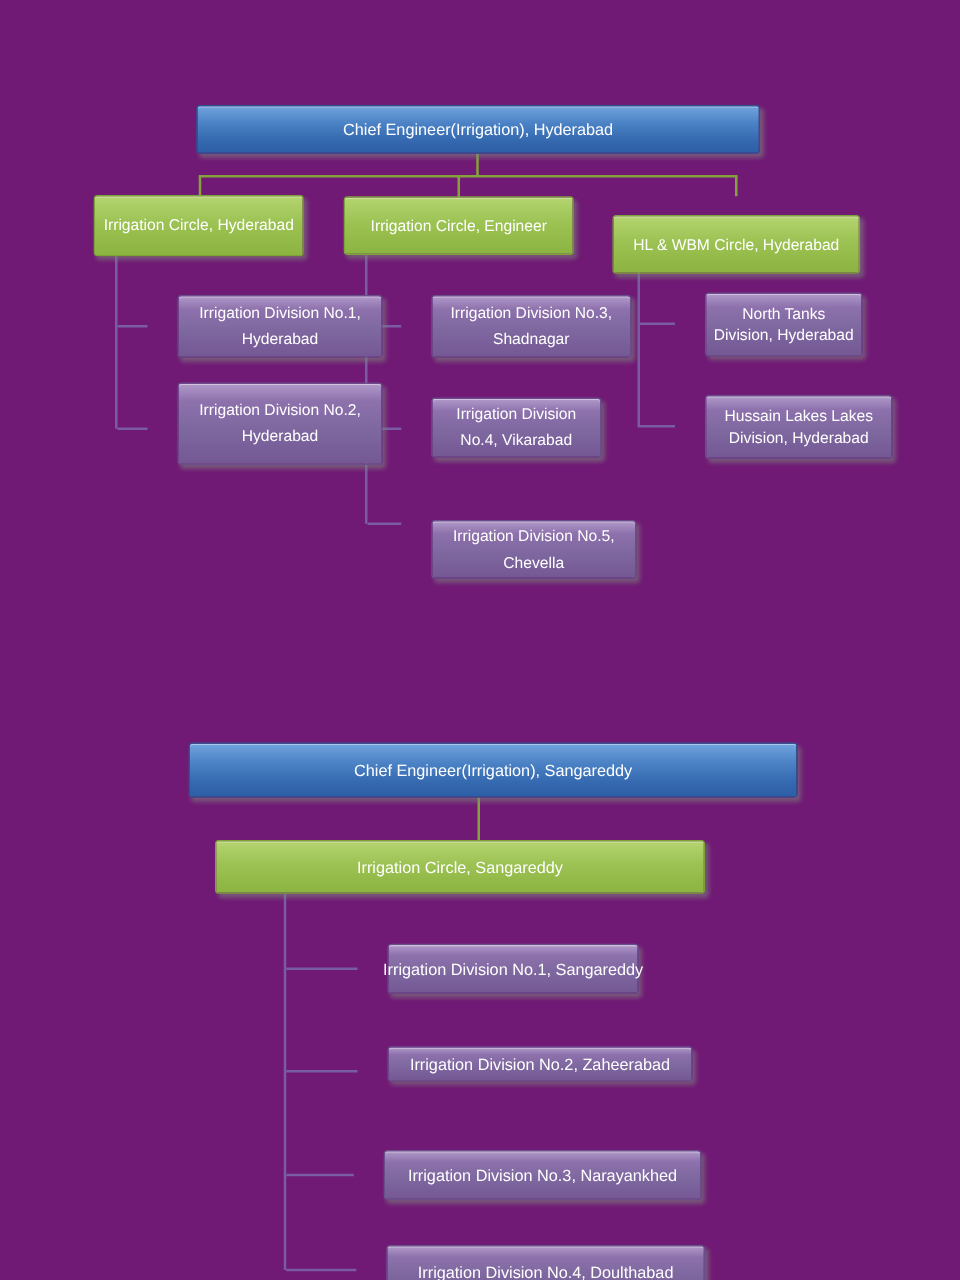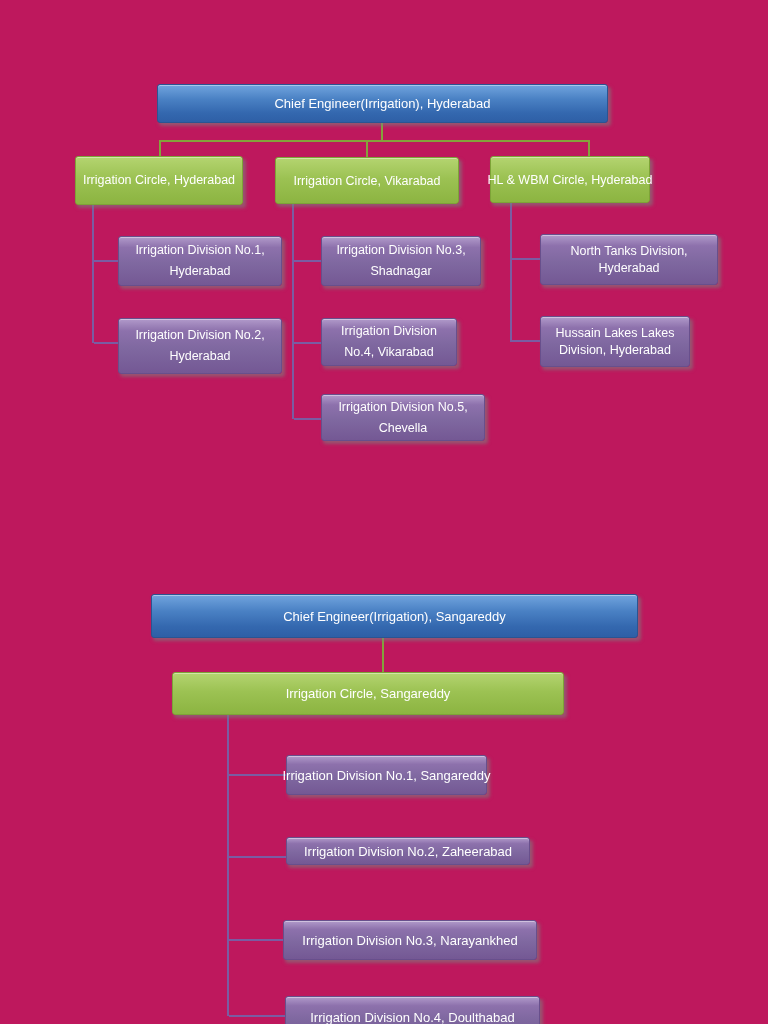--- a/index.html
+++ b/index.html
@@ -1,19 +1,19 @@
 <!DOCTYPE html>
 <html><head>
 <meta charset="utf-8">
 <style>
   html,body{margin:0;padding:0;background:#ffffff;}
   .page{
     position:relative;
     width:768px;height:1024px;
-    background:#be185d;
+    background:#701a75;
     overflow:hidden;
     font-family:"Liberation Sans",sans-serif;
   }
   .node{
     position:absolute;
     display:flex;align-items:center;justify-content:center;
     text-align:center;
     color:#ffffff;
     font-size:13px;
     border-radius:3px;
@@ -25,20 +25,21 @@
     background:linear-gradient(180deg,#71a4de 0%,#4a81c4 38%,#3468af 75%,#2e5fa6 100%);
     border:1px solid #2b5492;
   }
   .green{
     background:linear-gradient(180deg,#b4d470 0%,#9cc253 45%,#8cb441 100%);
     border:1px solid #7da337;
   }
   .purple{
     background:linear-gradient(180deg,#b19aca 0%,#8d71ac 22%,#7f68a0 55%,#745894 100%);
     border:1px solid #684f8c;
+    margin-left:24px;
   }
   .c1-small{font-size:12.5px;}
   .nowrap{white-space:nowrap;}
   .lh-loose{line-height:1.65;}
   .lh-tight{line-height:1.3;}
   .line{position:absolute;}
   .line.lgreen{background:#84a23c;}
   .line.lpurple{background:#7a5ca2;}
 </style>
 </head>
@@ -63,31 +64,31 @@
     <div class="line lpurple" style="left:294px;top:342px;width:27px;height:2px"></div>
     <div class="line lpurple" style="left:294px;top:418px;width:27px;height:2px"></div>
 
     <div class="line lpurple" style="left:510px;top:203px;width:2px;height:139px"></div>
     <div class="line lpurple" style="left:512px;top:258px;width:28px;height:2px"></div>
     <div class="line lpurple" style="left:512px;top:340px;width:28px;height:2px"></div>
 
     <div class="node blue nowrap" style="left:157px;top:84px;width:451px;height:39px">Chief Engineer(Irrigation), Hyderabad</div>
 
     <div class="node green c1-small lh-tight" style="left:75px;top:156px;width:168px;height:49px">Irrigation Circle, Hyderabad</div>
-    <div class="node green c1-small nowrap" style="left:275px;top:157px;width:184px;height:47px">Irrigation Circle, Vikarabad</div>
-    <div class="node green c1-small nowrap" style="left:490px;top:156px;width:160px;height:47px">HL &amp; WBM Circle, Hyderabad</div>
+    <div class="node green c1-small nowrap" style="left:275px;top:157px;width:184px;height:47px">Irrigation Circle, Engineer</div>
+    <div class="node green c1-small nowrap" style="left:490px;top:172px;width:198px;height:47px">HL &amp; WBM Circle, Hyderabad</div>
 
     <div class="node purple c1-small lh-loose" style="left:118px;top:236px;width:164px;height:50px">Irrigation Division No.1, Hyderabad</div>
-    <div class="node purple c1-small lh-loose" style="left:118px;top:318px;width:164px;height:56px">Irrigation Division No.2, Hyderabad</div>
+    <div class="node purple c1-small lh-loose" style="left:118px;top:306px;width:164px;height:66px">Irrigation Division No.2, Hyderabad</div>
 
     <div class="node purple c1-small lh-loose" style="left:321px;top:236px;width:160px;height:50px">Irrigation Division No.3, Shadnagar</div>
     <div class="node purple c1-small lh-loose" style="left:321px;top:318px;width:136px;height:48px">Irrigation Division No.4, Vikarabad</div>
-    <div class="node purple c1-small lh-loose" style="left:321px;top:394px;width:164px;height:47px">Irrigation Division No.5, Chevella</div>
+    <div class="node purple c1-small lh-loose" style="left:321px;top:416px;width:164px;height:47px">Irrigation Division No.5, Chevella</div>
 
-    <div class="node purple c1-small lh-tight" style="left:540px;top:234px;width:178px;height:51px">North Tanks Division, Hyderabad</div>
+    <div class="node purple c1-small lh-tight" style="left:540px;top:234px;width:126px;height:51px">North Tanks Division, Hyderabad</div>
     <div class="node purple c1-small lh-tight" style="left:540px;top:316px;width:150px;height:51px">Hussain Lakes Lakes Division, Hyderabad</div>
   </section>
 
   <section>
 
     <div class="line lgreen" style="left:382px;top:638px;width:2px;height:34px"></div>
     <div class="line lpurple" style="left:227px;top:715px;width:2px;height:301px"></div>
     <div class="line lpurple" style="left:229px;top:774px;width:57px;height:2px"></div>
     <div class="line lpurple" style="left:229px;top:856px;width:57px;height:2px"></div>
     <div class="line lpurple" style="left:229px;top:939px;width:54px;height:2px"></div>

